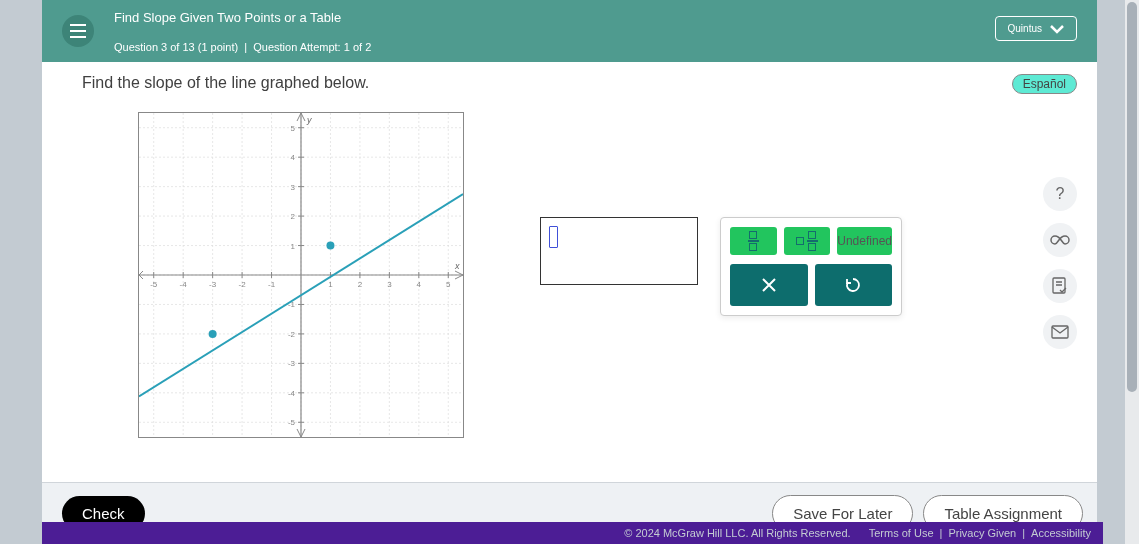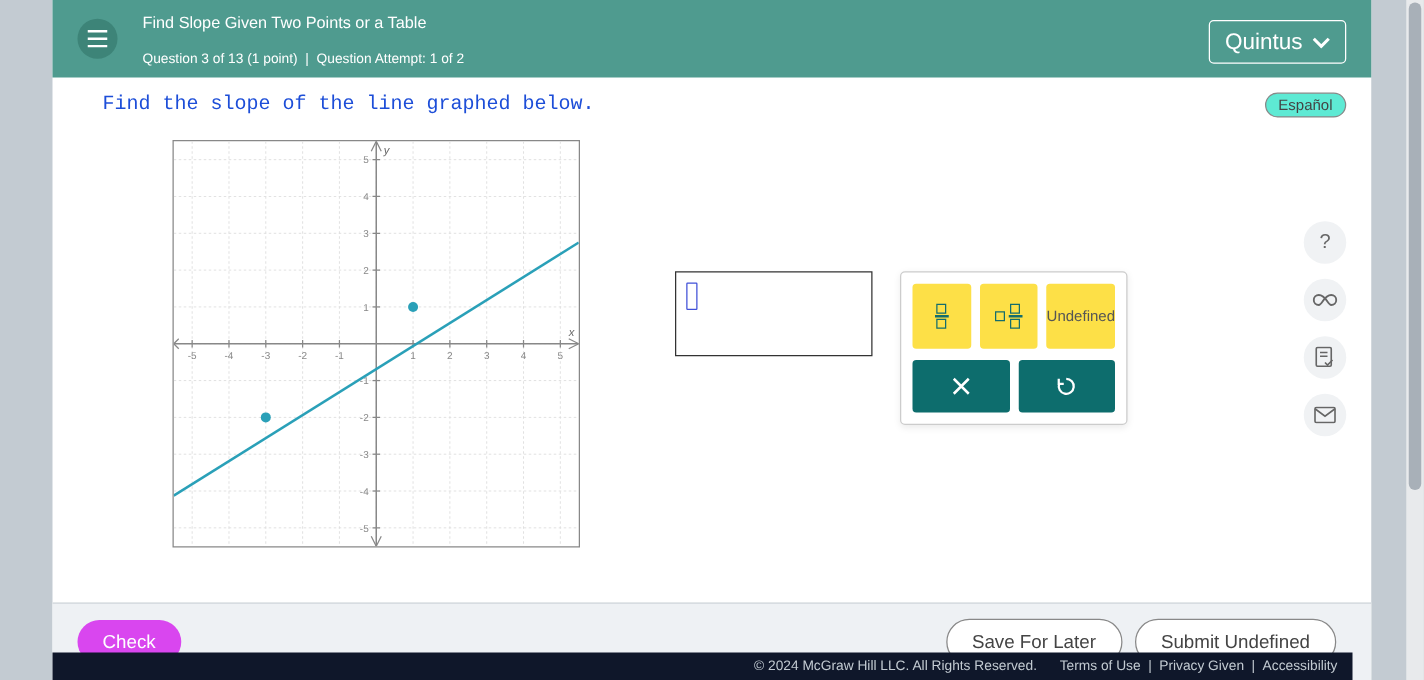--- a/index.html
+++ b/index.html
@@ -4,40 +4,40 @@
 <style>
 *{box-sizing:border-box;margin:0;padding:0;font-family:Arial,Helvetica,sans-serif}
 body{background:#c3cbd2;width:1139px;height:544px;overflow:hidden;position:relative}
 .page{background:#fff;margin:0 42px;height:544px;position:relative;display:flex;flex-direction:column}
 .header{background:#4f9b8f;height:62px;display:flex;align-items:center;padding:0 20px;position:relative}
 .menu-btn{width:32px;height:32px;border-radius:50%;background:#3d8478;display:flex;align-items:center;justify-content:center;margin-right:20px;cursor:pointer}
 .menu-btn svg{width:16px;height:14px}
 .header-text{color:#fff;font-size:13px}
 .header-title{font-size:13px;margin-bottom:16px}
 .header-sub{font-size:11px}
-.user-btn{position:absolute;right:20px;top:16px;border:1px solid #fff;border-radius:4px;padding:6px 12px;color:#fff;font-size:18px;display:flex;align-items:center;gap:8px;cursor:pointer;background:transparent}
+.user-btn{position:absolute;right:20px;top:16px;border:1px solid #fff;border-radius:4px;padding:6px 12px;color:#fff;font-size:10px;display:flex;align-items:center;gap:8px;cursor:pointer;background:transparent}
 .content{flex:1;position:relative;padding:12px 40px 0 40px}
-.prompt{font-family:Liberation Mono, monospace;font-size:16px;color:#1d4ed8}
+.prompt{font-family:Liberation Sans, sans-serif;font-size:16px;color:#404040}
 .lang-btn{position:absolute;right:20px;top:12px;border:1px solid #888;border-radius:10px;padding:2px 10px;font-size:12px;background:#5eead4;cursor:pointer;color:#444}
 .graph-area{position:absolute;left:96px;top:50px;width:326px;height:326px;border:1px solid #888}
 .answer-box{position:absolute;left:498px;top:155px;width:158px;height:68px;border:1.5px solid #333;background:#fff;padding:8px}
 .cursor{width:9px;height:22px;border:1.5px solid #4050d8;border-radius:1px}
 .palette{position:absolute;left:678px;top:155px;width:182px;border:1px solid #ccc;border-radius:4px;background:#fff;box-shadow:0 2px 6px rgba(0,0,0,0.08);padding:9px}
 .palette-row{display:flex;gap:7px;margin-bottom:9px}
 .palette-row:last-child{margin-bottom:0}
-.pal-btn{flex:1;height:52px;background:#fde047;border-radius:3px;display:flex;align-items:center;justify-content:center;cursor:pointer;font-size:11px;color:#146d6d}
+.pal-btn{flex:1;height:28px;background:#22c55e;border-radius:3px;display:flex;align-items:center;justify-content:center;cursor:pointer;font-size:11px;color:#146d6d}
 .pal-btn.txt{font-size:12px;color:#555}
 .pal-action{flex:1;height:42px;background:#0d6d6d;border-radius:3px;display:flex;align-items:center;justify-content:center;cursor:pointer}
 .side-tools{position:absolute;right:20px;top:115px;display:flex;flex-direction:column;gap:12px}
 .tool{width:34px;height:34px;border-radius:50%;background:#f0f2f4;display:flex;align-items:center;justify-content:center;cursor:pointer;color:#666;font-size:16px}
 .footer{height:62px;background:#eef1f4;border-top:1px solid #d0d5da;display:flex;align-items:center;padding:0 20px;position:relative}
-.check-btn{background:#d946ef;color:#fff;border:none;border-radius:18px;padding:9px 20px;font-size:15px;cursor:pointer}
-.footer-right{position:absolute;right:28px;display:flex;gap:10px}
+.check-btn{background:#000000;color:#fff;border:none;border-radius:18px;padding:9px 20px;font-size:15px;cursor:pointer}
+.footer-right{position:absolute;right:14px;display:flex;gap:10px}
 .save-btn,.submit-btn{border:1px solid #888;border-radius:20px;padding:9px 20px;font-size:15px;background:#fff;cursor:pointer;color:#444}
-.legal{position:absolute;bottom:0;left:42px;right:57px;height:22px;background:#0f172a;color:#c3cbd2;font-size:11px;display:flex;align-items:center;justify-content:flex-end;padding-right:12px;gap:6px}
+.legal{position:absolute;bottom:0;left:42px;right:36px;height:22px;background:#4c1d95;color:#c3cbd2;font-size:11px;display:flex;align-items:center;justify-content:flex-end;padding-right:12px;gap:6px}
 .legal a{color:#c3cbd2;cursor:pointer}
 .scrollbar{position:absolute;right:0;top:0;width:14px;height:544px;background:#e8eaec}
 .thumb{position:absolute;right:2px;top:2px;width:10px;height:390px;background:#a8b0b8;border-radius:5px}
 .frac{display:flex;flex-direction:column;align-items:center;gap:1px}
 .frac .fb{width:8px;height:8px;border:1.2px solid #146d6d}
 .frac .fl{width:11px;height:1.2px;background:#146d6d}
 .mixed{display:flex;align-items:center;gap:3px}
 </style>
 </head>
 <body>
@@ -208,21 +208,21 @@
             <path d="M1 2l8 6 8-6" stroke="#666" stroke-width="1.3" fill="none"></path>
           </svg>
       </div>
     </div>
   </div>
 
   <div class="footer">
     <button class="check-btn">Check</button>
     <div class="footer-right">
       <button class="save-btn">Save For Later</button>
-      <button class="submit-btn">Submit Undefined</button>
+      <button class="submit-btn">Table Assignment</button>
     </div>
   </div>
 </div>
 
 <div class="legal">
   <span>© 2024 McGraw Hill LLC. All Rights Reserved.</span>&nbsp;&nbsp;
   <a>Terms of Use</a><span>|</span>
   <a>Privacy Given</a><span>|</span>
   <a>Accessibility</a>
 </div>

